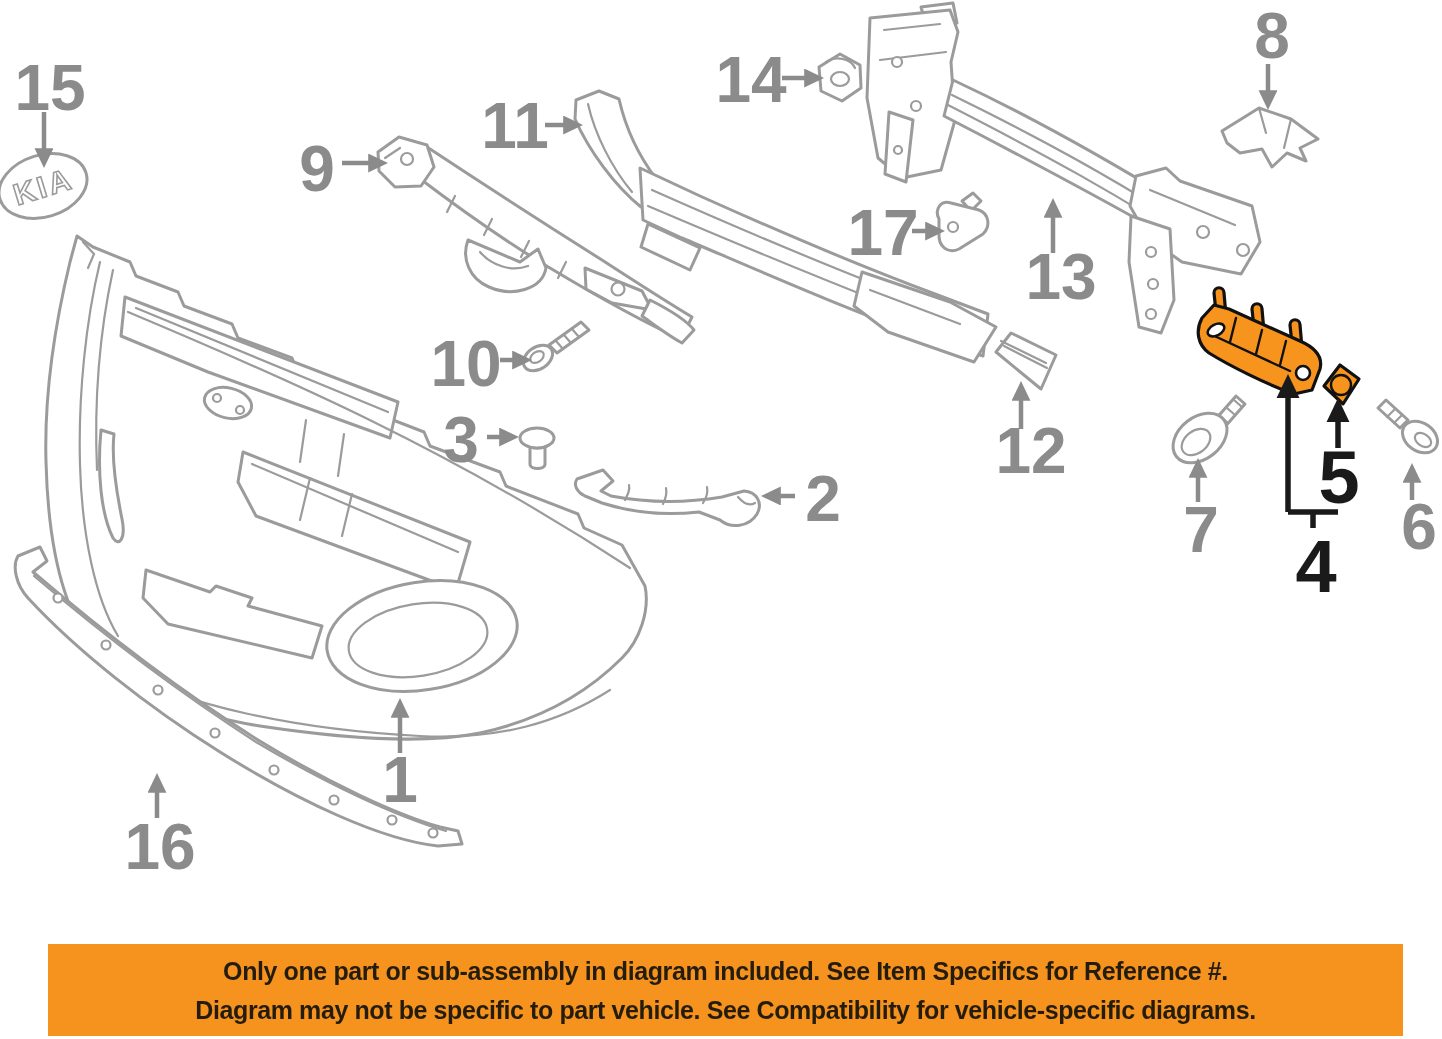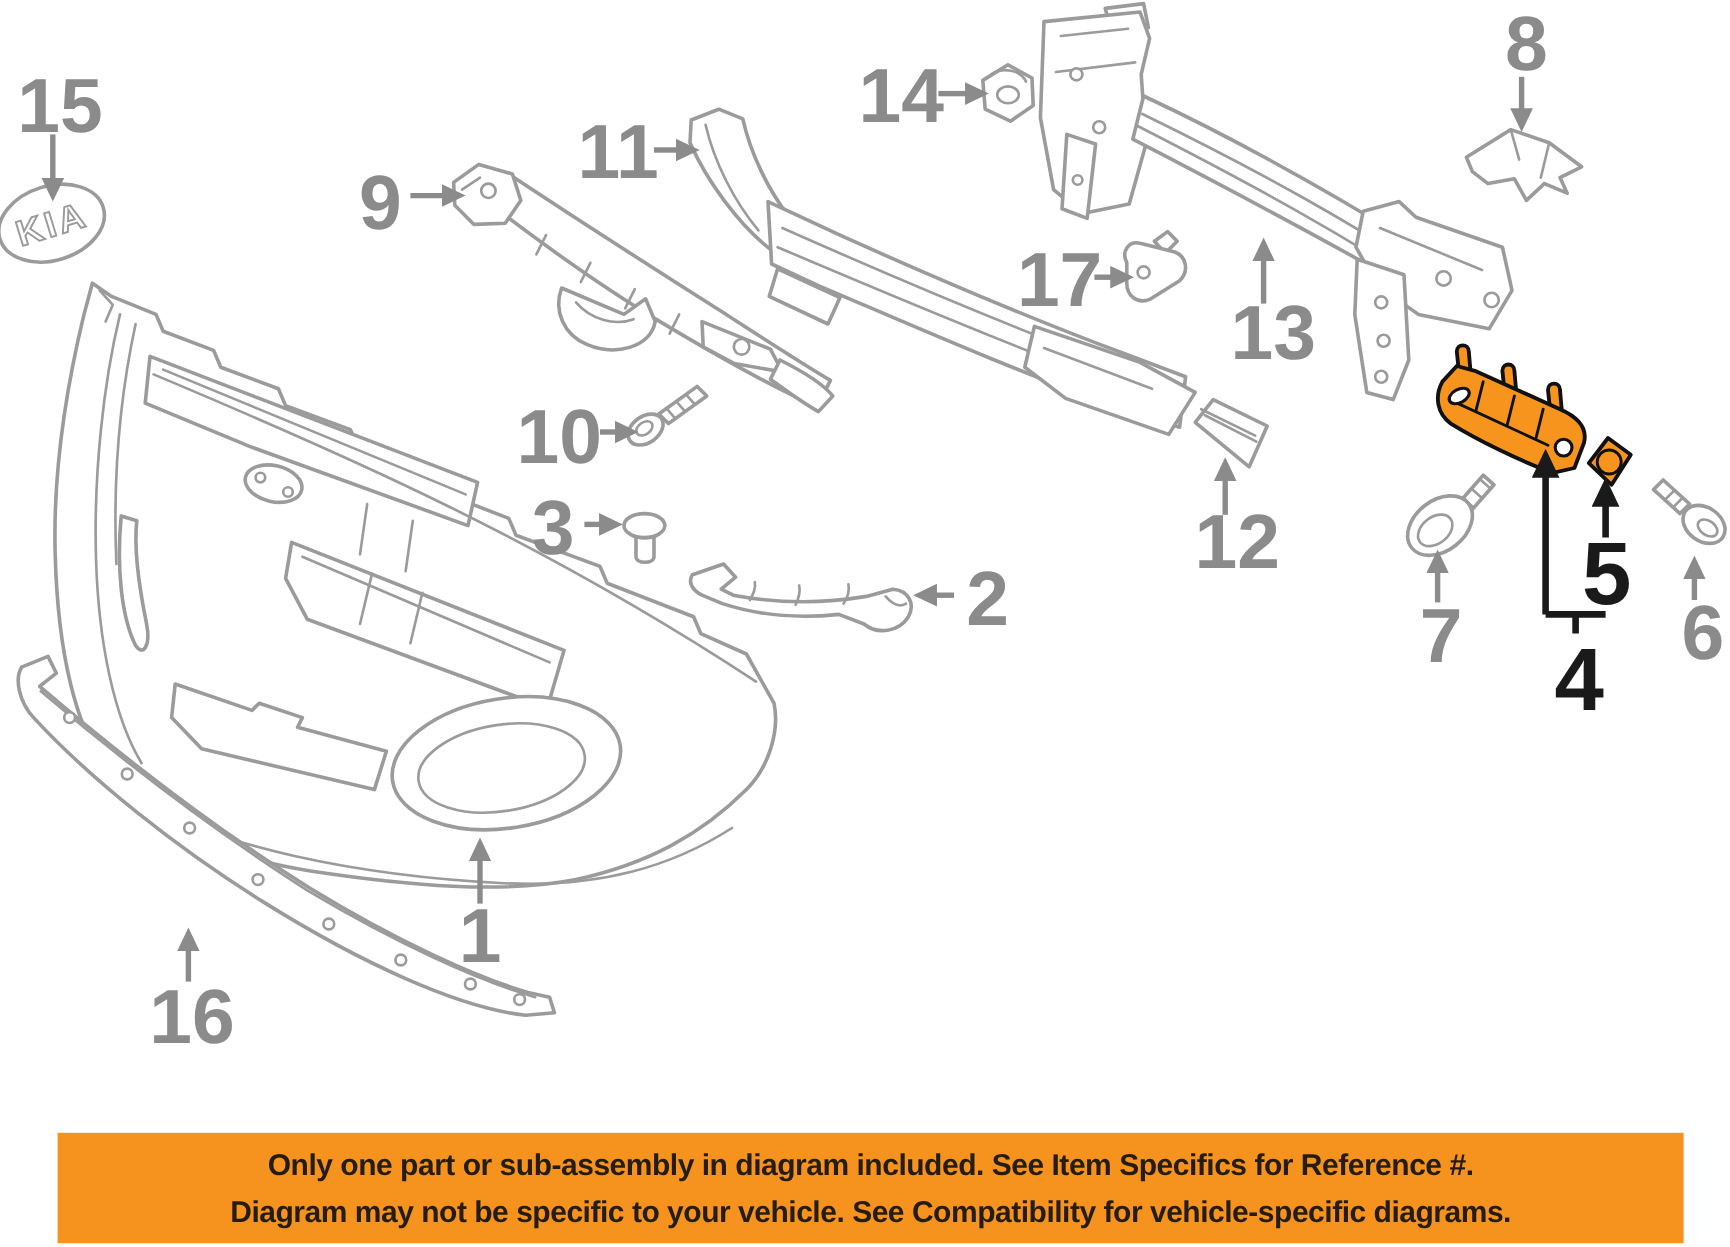--- a/index.html
+++ b/index.html
@@ -266,16 +266,16 @@
     <text class="lbl" x="1061" y="299">13</text>
     <text class="lbl" x="751" y="102">14</text>
     <text class="lbl" x="50" y="110">15</text>
     <text class="lbl" x="160" y="869">16</text>
     <text class="lbl" x="883" y="255">17</text>
   </g>
 </svg>
 
   <div class="banner">
     <div class="l">Only one part or sub-assembly in diagram included. See Item Specifics for Reference #.</div>
-    <div class="l">Diagram may not be specific to your vehicle. See Compatibility for vehicle-specific diagrams.</div>
+    <div class="l">Diagram may not be specific to part vehicle. See Compatibility for vehicle-specific diagrams.</div>
   </div>
 
 </div>
 
 </body></html>

